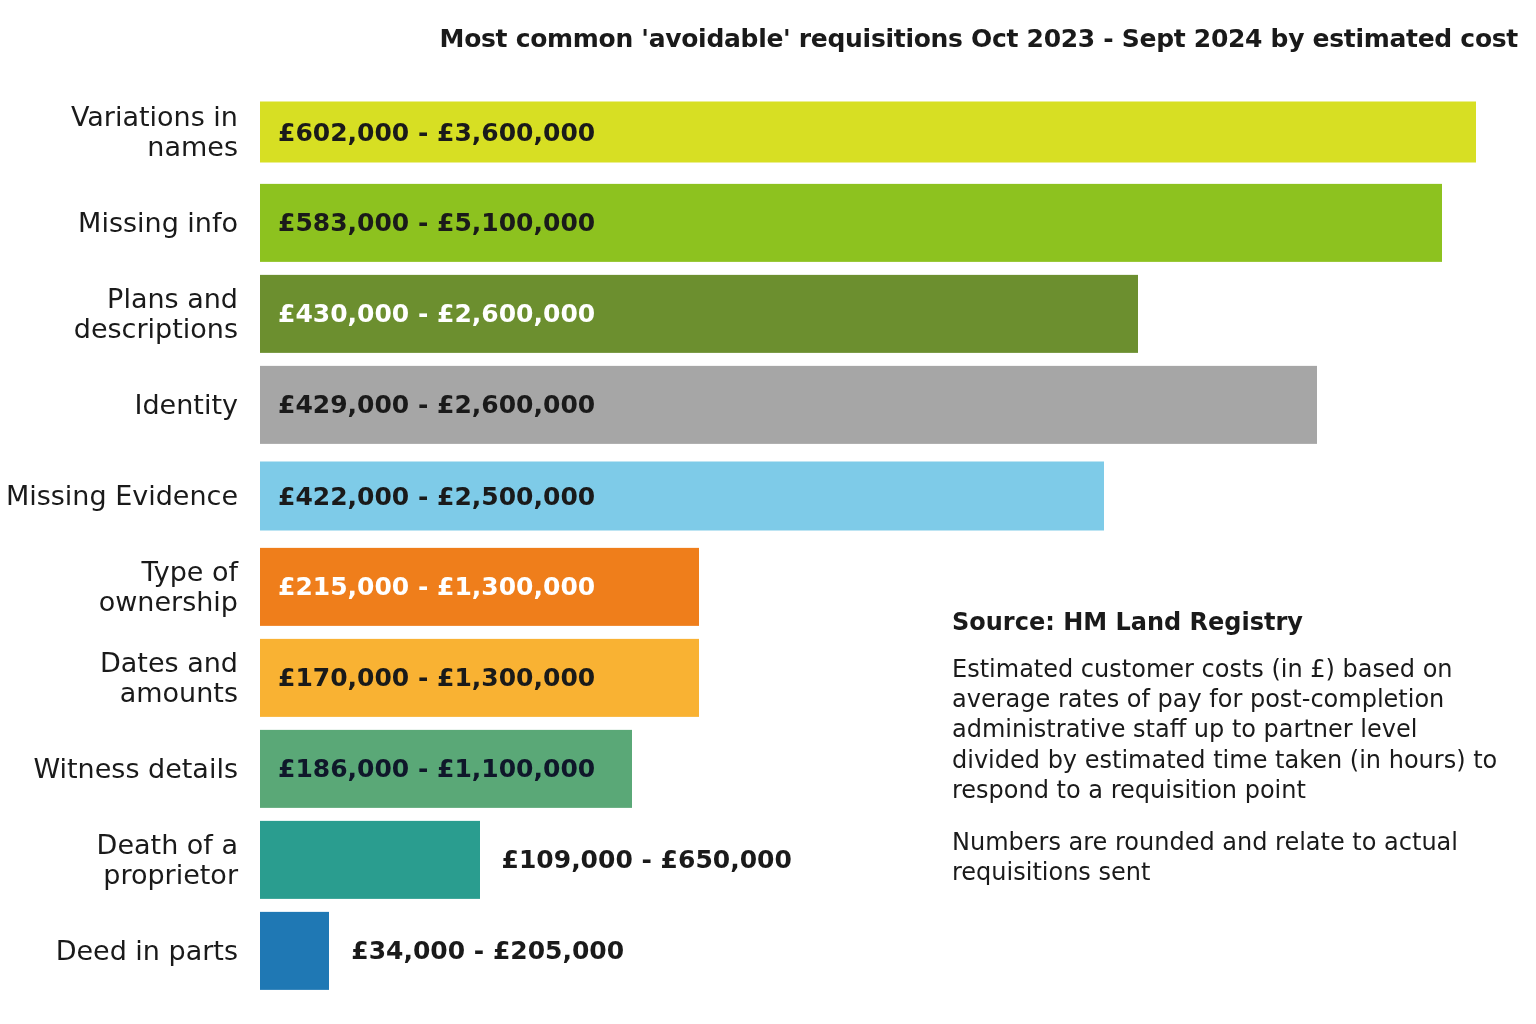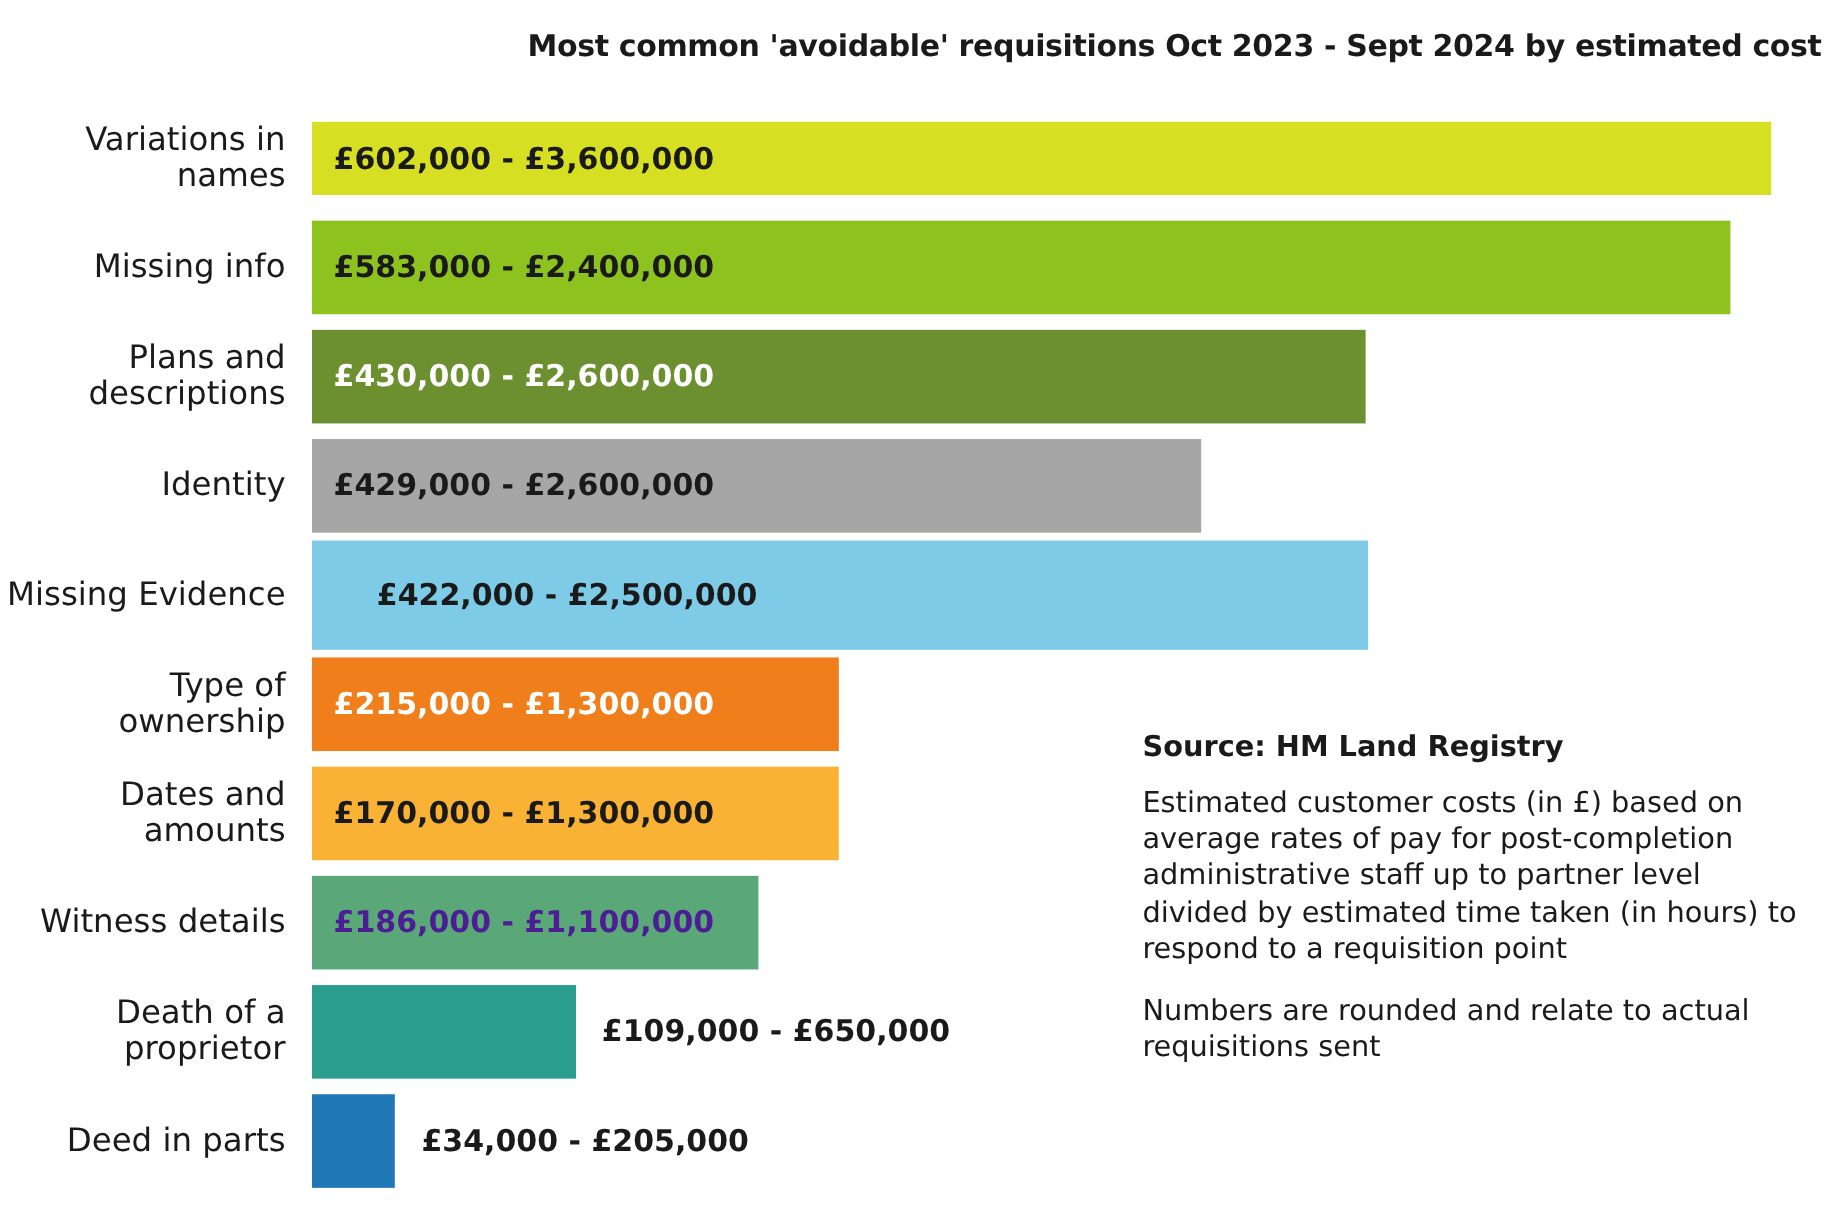--- a/index.html
+++ b/index.html
@@ -118,44 +118,44 @@
         <div class="bar-area">
           <div class="bar" style="width: 1216px; height: 61px; background: rgb(215, 223, 35);">
             <span class="bar-value" style="color: rgb(26, 26, 26);">£602,000 - £3,600,000</span>
           </div>
         </div>
       </div>
       <div class="row" style="height: 91px;">
         <div class="cat-label">Missing info</div>
         <div class="bar-area">
           <div class="bar" style="width: 1182.22px; height: 78.26px; background: rgb(141, 194, 31);">
-            <span class="bar-value" style="color: rgb(26, 26, 26);">£583,000 - £2,400,000</span>
+            <span class="bar-value" style="color: rgb(26, 26, 26);">£583,000 - £5,100,000</span>
           </div>
         </div>
       </div>
       <div class="row" style="height: 91px;">
         <div class="cat-label">Plans and descriptions</div>
         <div class="bar-area">
           <div class="bar" style="width: 878.222px; height: 78.26px; background: rgb(108, 143, 47);">
             <span class="bar-value" style="color: rgb(255, 255, 255);">£430,000 - £2,600,000</span>
           </div>
         </div>
       </div>
       <div class="row" style="height: 91px;">
         <div class="cat-label">Identity</div>
         <div class="bar-area">
-          <div class="bar" style="width: 741px; height: 78.26px; background: rgb(166, 166, 166);">
+          <div class="bar" style="width: 1057px; height: 78.26px; background: rgb(166, 166, 166);">
             <span class="bar-value" style="color: rgb(26, 26, 26);">£429,000 - £2,600,000</span>
           </div>
         </div>
       </div>
       <div class="row" style="height: 91px;">
         <div class="cat-label">Missing Evidence</div>
         <div class="bar-area">
-          <div class="bar" style="width: 844.444px; height: 91px; background: rgb(126, 203, 232); padding-left: 36px;">
+          <div class="bar" style="width: 844.444px; height: 69px; background: rgb(126, 203, 232);">
             <span class="bar-value" style="color: rgb(26, 26, 26);">£422,000 - £2,500,000</span>
           </div>
         </div>
       </div>
       <div class="row" style="height: 91px;">
         <div class="cat-label">Type of ownership</div>
         <div class="bar-area">
           <div class="bar" style="width: 439.111px; height: 78.26px; background: rgb(239, 126, 27);">
             <span class="bar-value" style="color: rgb(255, 255, 255);">£215,000 - £1,300,000</span>
           </div>
@@ -166,21 +166,21 @@
         <div class="bar-area">
           <div class="bar" style="width: 439.111px; height: 78.26px; background: rgb(249, 178, 51);">
             <span class="bar-value" style="color: rgb(26, 26, 26);">£170,000 - £1,300,000</span>
           </div>
         </div>
       </div>
       <div class="row" style="height: 91px;">
         <div class="cat-label">Witness details</div>
         <div class="bar-area">
           <div class="bar" style="width: 371.556px; height: 78.26px; background: rgb(90, 168, 119);">
-            <span class="bar-value" style="color: #4c1d95;">£186,000 - £1,100,000</span>
+            <span class="bar-value" style="color: #0f172a;">£186,000 - £1,100,000</span>
           </div>
         </div>
       </div>
       <div class="row" style="height: 91px;">
         <div class="cat-label">Death of a proprietor</div>
         <div class="bar-area">
           <div class="bar" style="width: 219.556px; height: 78.26px; background: rgb(42, 157, 143);">
             <span class="bar-value outside" style="color: rgb(26, 26, 26);">£109,000 - £650,000</span>
           </div>
         </div>

